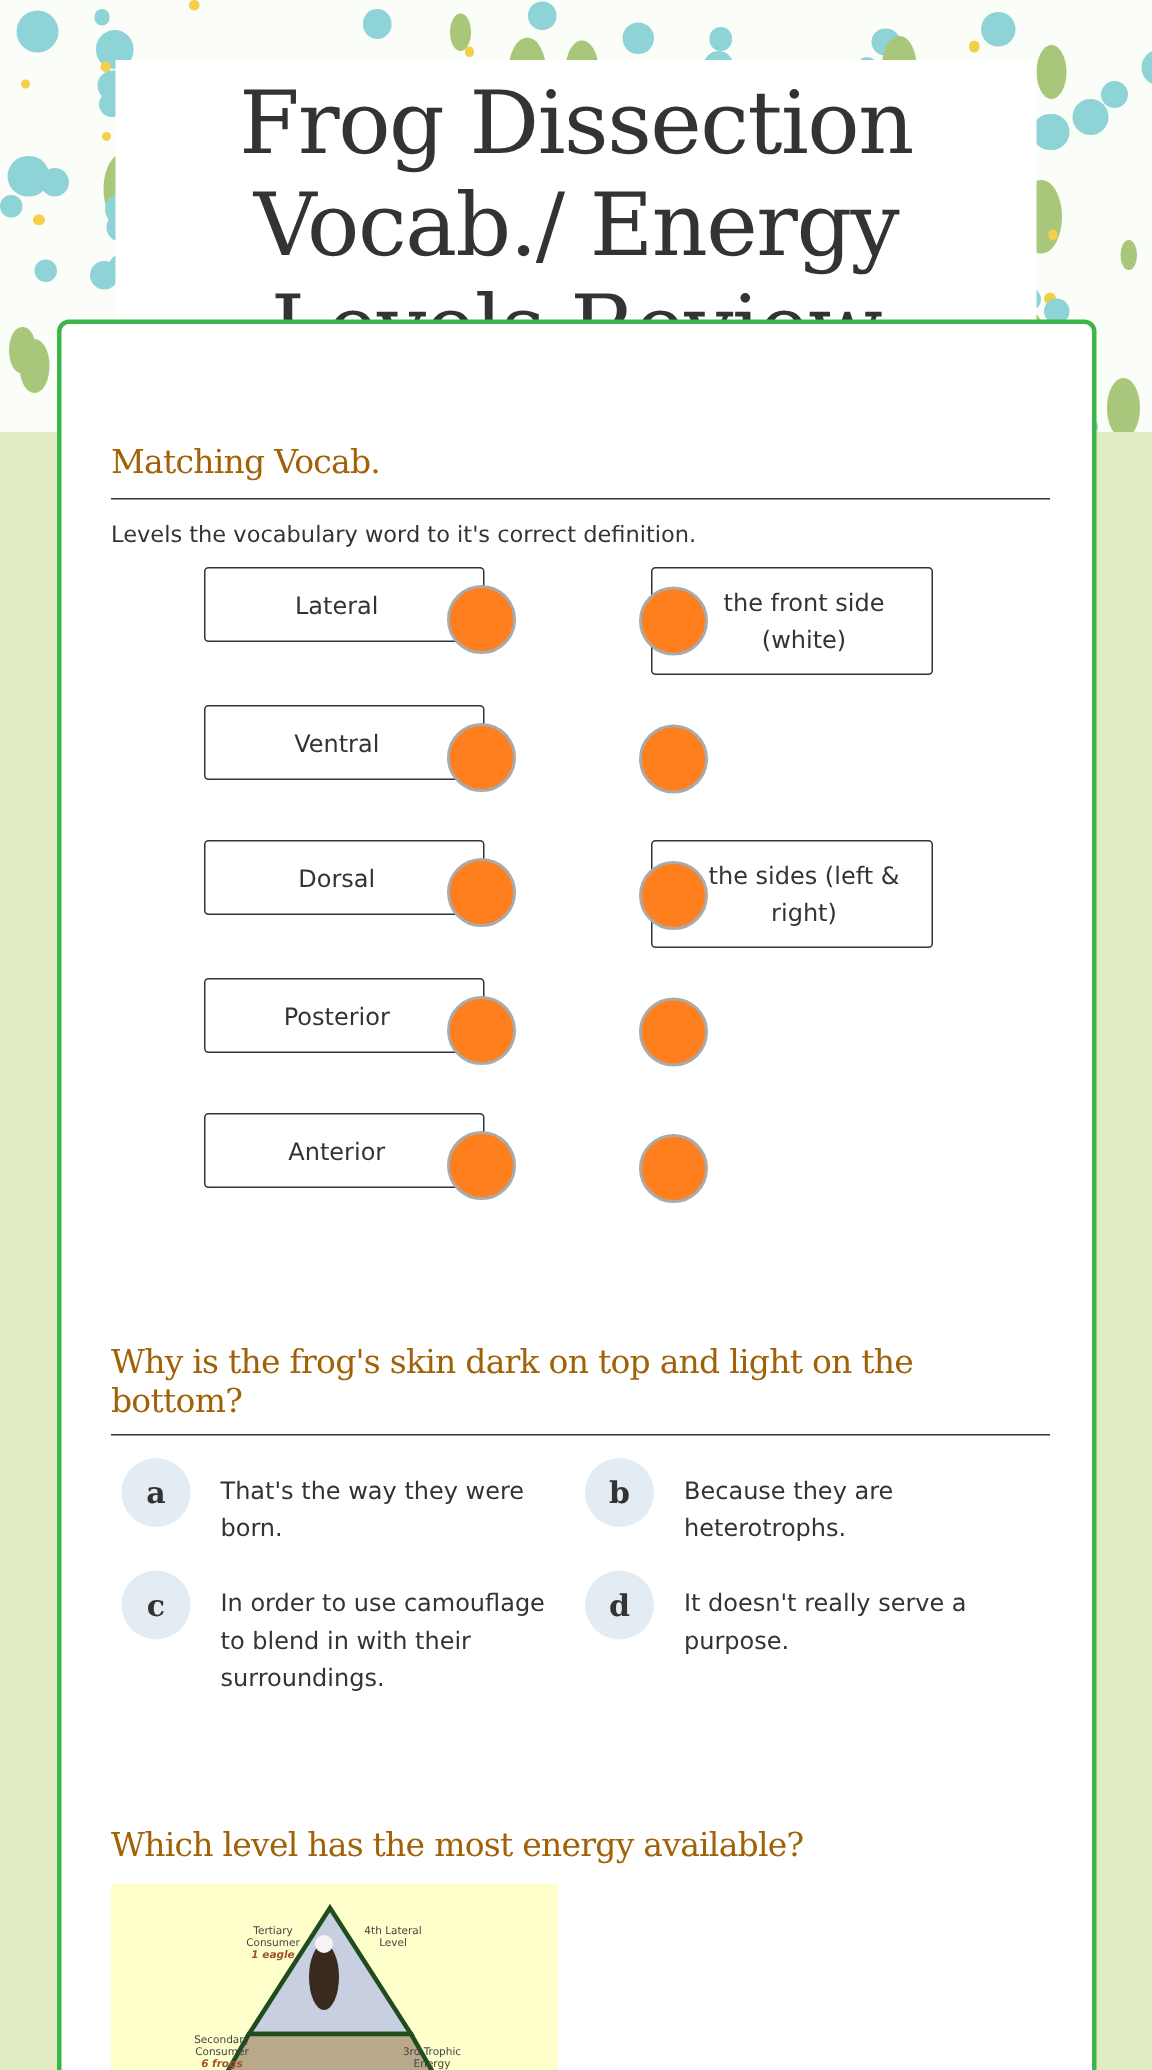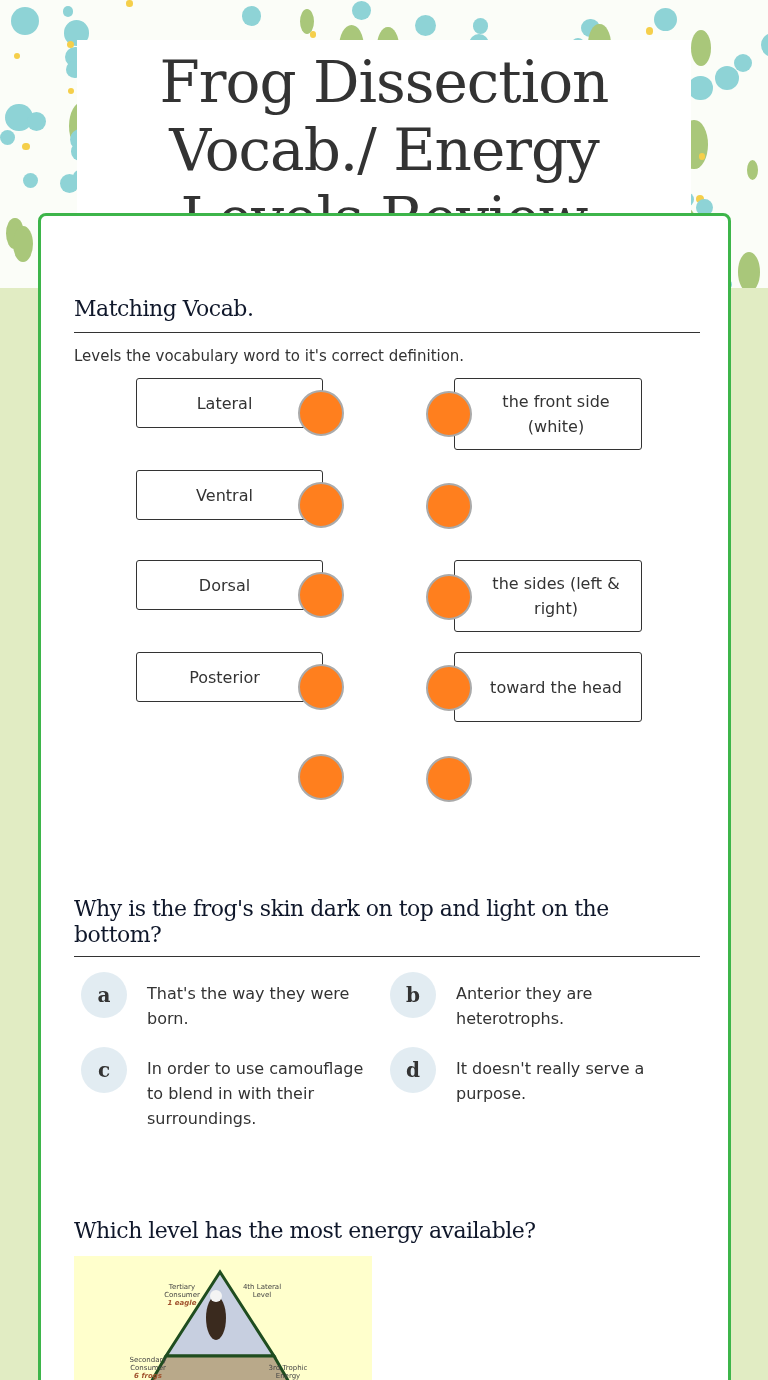--- a/index.html
+++ b/index.html
@@ -36,38 +36,38 @@
   }
   .card {
     position: absolute; left: 38px; top: 213px; width: 693px; height: 1200px;
     background: #fff;
     border: 3px solid #3db54a;
     border-radius: 8px;
   }
   .section-title {
     position: absolute; left: 33px;
     font-family: "DejaVu Serif", serif;
-    font-size: 22px; color: #0f172a;
+    font-size: 22px; color: #a16207;
     letter-spacing: -0.5px;
   }
   .rule {
     position: absolute; left: 33px; width: 626px; height: 1px; background: #333;
   }
   .instructions {
     position: absolute; left: 33px; top: 131px;
     font-size: 15px; color: #333;
   }
   .match-box {
     position: absolute; border: 1px solid #333; border-radius: 3px;
     background: #fff;
     display: flex; align-items: center; justify-content: center; text-align: center;
     font-size: 16px; color: #333; line-height: 25px;
   }
   .match-box.left { left: 95px; width: 187px; height: 50px; padding-right: 10px; }
-  .match-box.right { left: 413px; width: 188px; padding-left: 20px; padding-right: 4px; text-align: center; }
+  .match-box.right { left: 393px; width: 188px; padding-left: 20px; padding-right: 4px; text-align: center; }
   .dot {
     position: absolute; width: 46px; height: 46px; border-radius: 50%;
     background: #ff7f1e; border: 2px solid #aaa;
   }
   .choice { position: absolute; display: flex; align-items: flex-start; }
   .choice .badge {
     width: 46px; height: 46px; border-radius: 50%;
     background: #e2ecf2;
     display: flex; align-items: center; justify-content: center;
     font-family: "DejaVu Serif", serif; font-size: 20px; color: #333; font-weight: bold;
@@ -247,53 +247,53 @@
     </div>
   <div class="match-box left" style="top:254px;">
       <span>Ventral</span>
     </div>
   <div class="match-box left" style="top:344px;">
       <span>Dorsal</span>
     </div>
   <div class="match-box left" style="top:436px;">
       <span>Posterior</span>
     </div>
+  <div class="match-box left" style="top:526px;">
+      <span>Anterior</span>
+    </div>
 
   <div class="dot" style="left:257px; top:174px;"></div>
   <div class="dot" style="left:257px; top:266px;"></div>
   <div class="dot" style="left:257px; top:356px;"></div>
   <div class="dot" style="left:257px; top:448px;"></div>
   <div class="dot" style="left:257px; top:538px;"></div>
 
   <div class="match-box right" style="top:162px; height:72px;">
       <span>the front side (white)</span>
     </div>
   <div class="match-box right" style="top:344px; height:72px;">
       <span>the sides (left &amp; right)</span>
     </div>
-  <div class="match-box right" style="top:436px; height:70px;">
-      <span>toward the head</span>
-    </div>
 
   <div class="dot" style="left:385px; top:175px;"></div>
   <div class="dot" style="left:385px; top:267px;"></div>
   <div class="dot" style="left:385px; top:358px;"></div>
   <div class="dot" style="left:385px; top:449px;"></div>
   <div class="dot" style="left:385px; top:540px;"></div>
 
   <div class="section-title" style="top:680px; width:600px; line-height:26px;">Why is the frog's skin dark on top and light on the bottom?</div>
   <div class="rule" style="top:740px;"></div>
 
   <div class="choice" style="left:40px; top:756px;">
     <div class="badge">a</div>
     <div class="txt">That's the way they were born.</div>
   </div>
   <div class="choice" style="left:349px; top:756px;">
     <div class="badge">b</div>
-    <div class="txt">Anterior they are heterotrophs.</div>
+    <div class="txt">Because they are heterotrophs.</div>
   </div>
   <div class="choice" style="left:40px; top:831px;">
     <div class="badge">c</div>
     <div class="txt">In order to use camouflage to blend in with their surroundings.</div>
   </div>
   <div class="choice" style="left:349px; top:831px;">
     <div class="badge">d</div>
     <div class="txt">It doesn't really serve a purpose.</div>
   </div>
 

